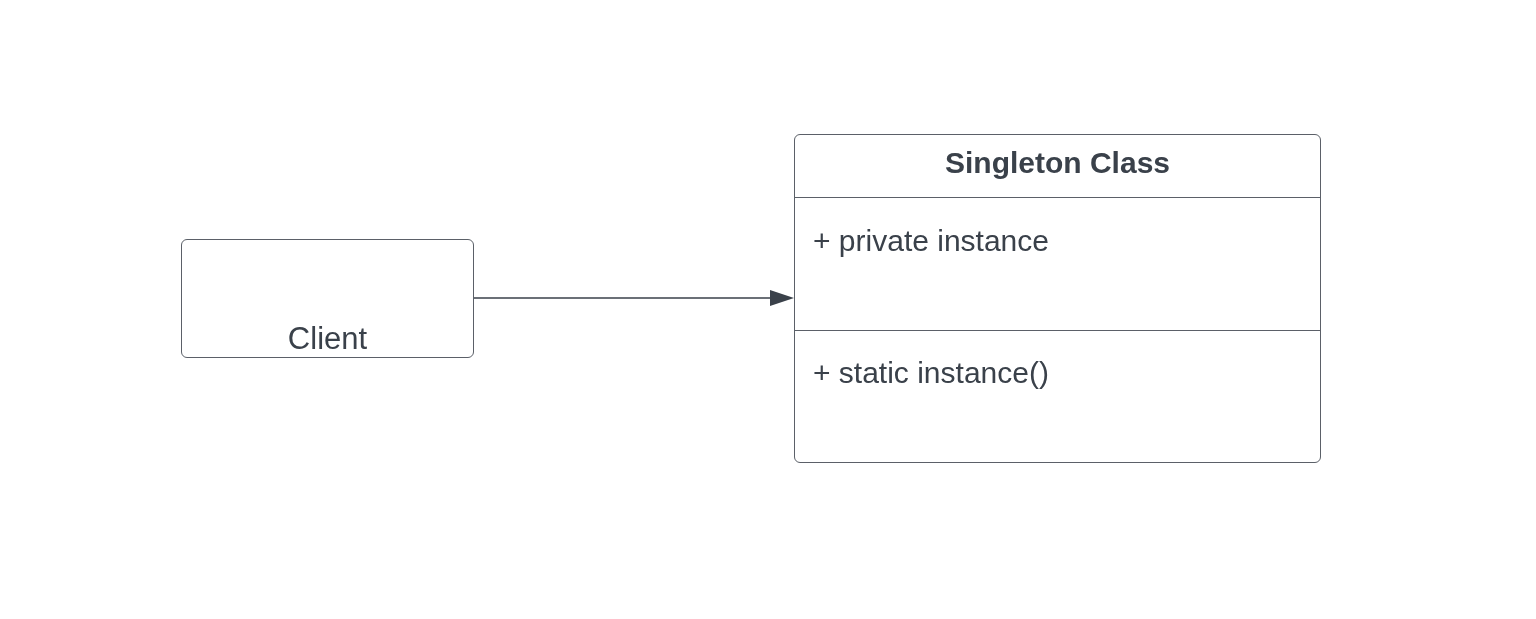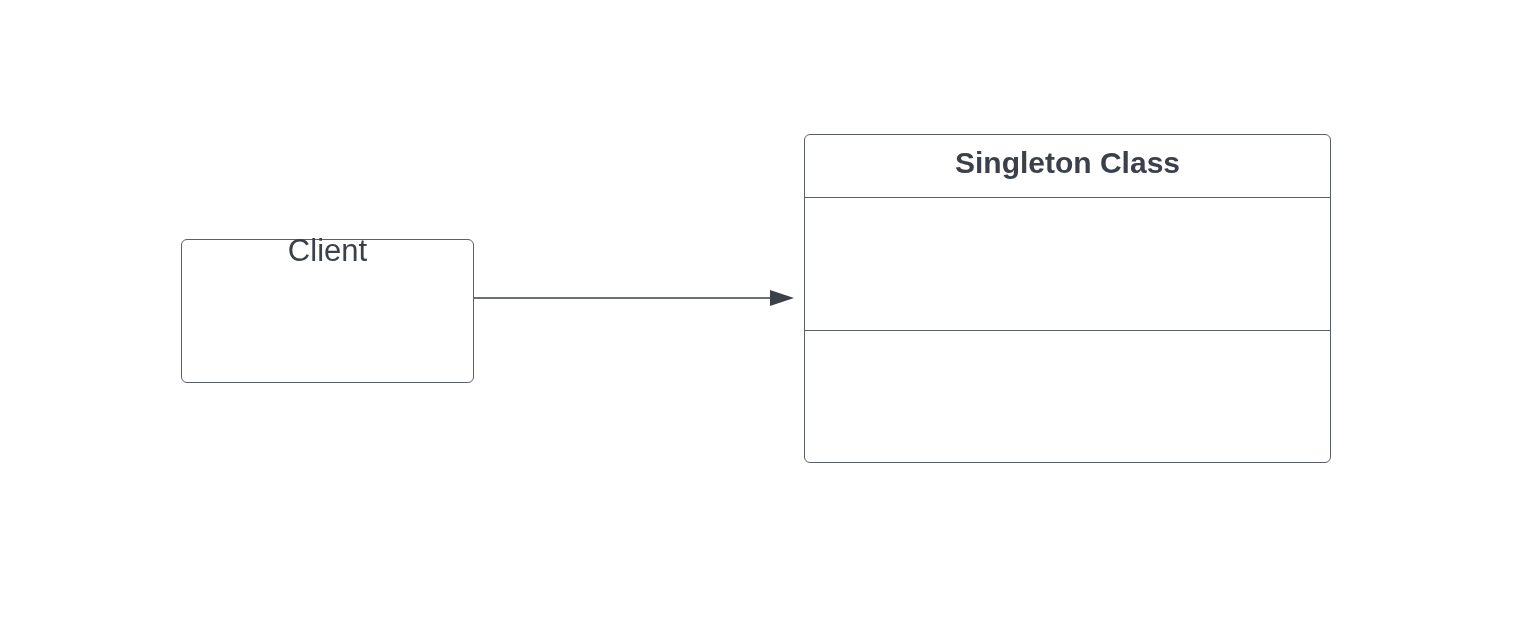--- a/index.html
+++ b/index.html
@@ -1,22 +1,22 @@
 <!DOCTYPE html>
 <html><head>
 <meta charset="utf-8">
 <style>
   html, body { margin:0; padding:0; background:#ffffff; }
   body { width:1536px; height:619px; position:relative; overflow:hidden;
          font-family:"Liberation Sans", sans-serif; color:#3a414a; }
   .box { position:absolute; border:1.5px solid #5b6068; border-radius:6px; background:#fff; box-sizing:border-box; }
-  #client { left:181px; top:239px; width:293px; height:144px;
-            display:flex; align-items:flex-start; justify-content:center; }
+  #client { left:181px; top:239px; width:293px; height:119px;
+            display:flex; align-items:flex-end; justify-content:center; }
   #client span { font-size:31px; margin-top:-7px; }
-  #cls { left:794px; top:134px; width:527px; height:329px;margin-left:10px; }
+  #cls { left:794px; top:134px; width:527px; height:329px; }
   .hdr { position:absolute; left:0; right:0; top:0; height:62px; text-align:center;
          font-weight:bold; font-size:30px; line-height:56px; }
   .div { position:absolute; left:0; right:0; height:0; border-top:1.5px solid #5b6068; }
   .sec { position:absolute; left:18px; font-size:30px; line-height:39px; }
   svg { position:absolute; left:0; top:0; }
 </style>
 </head>
 <body>
 
 <svg width="1536" height="619">
@@ -25,17 +25,19 @@
 </svg>
 
 <div class="box" id="client">
   <span>Client</span>
 </div>
 
 <div class="box" id="cls">
   <div class="hdr">Singleton Class</div>
   <div class="div" style="top:62px"></div>
   <div class="sec" style="top:86px">
+    <div>+ private instance</div>
   </div>
   <div class="div" style="top:195px"></div>
   <div class="sec" style="top:218px">
+    <div>+ static instance()</div>
   </div>
 </div>
 
 </body></html>

